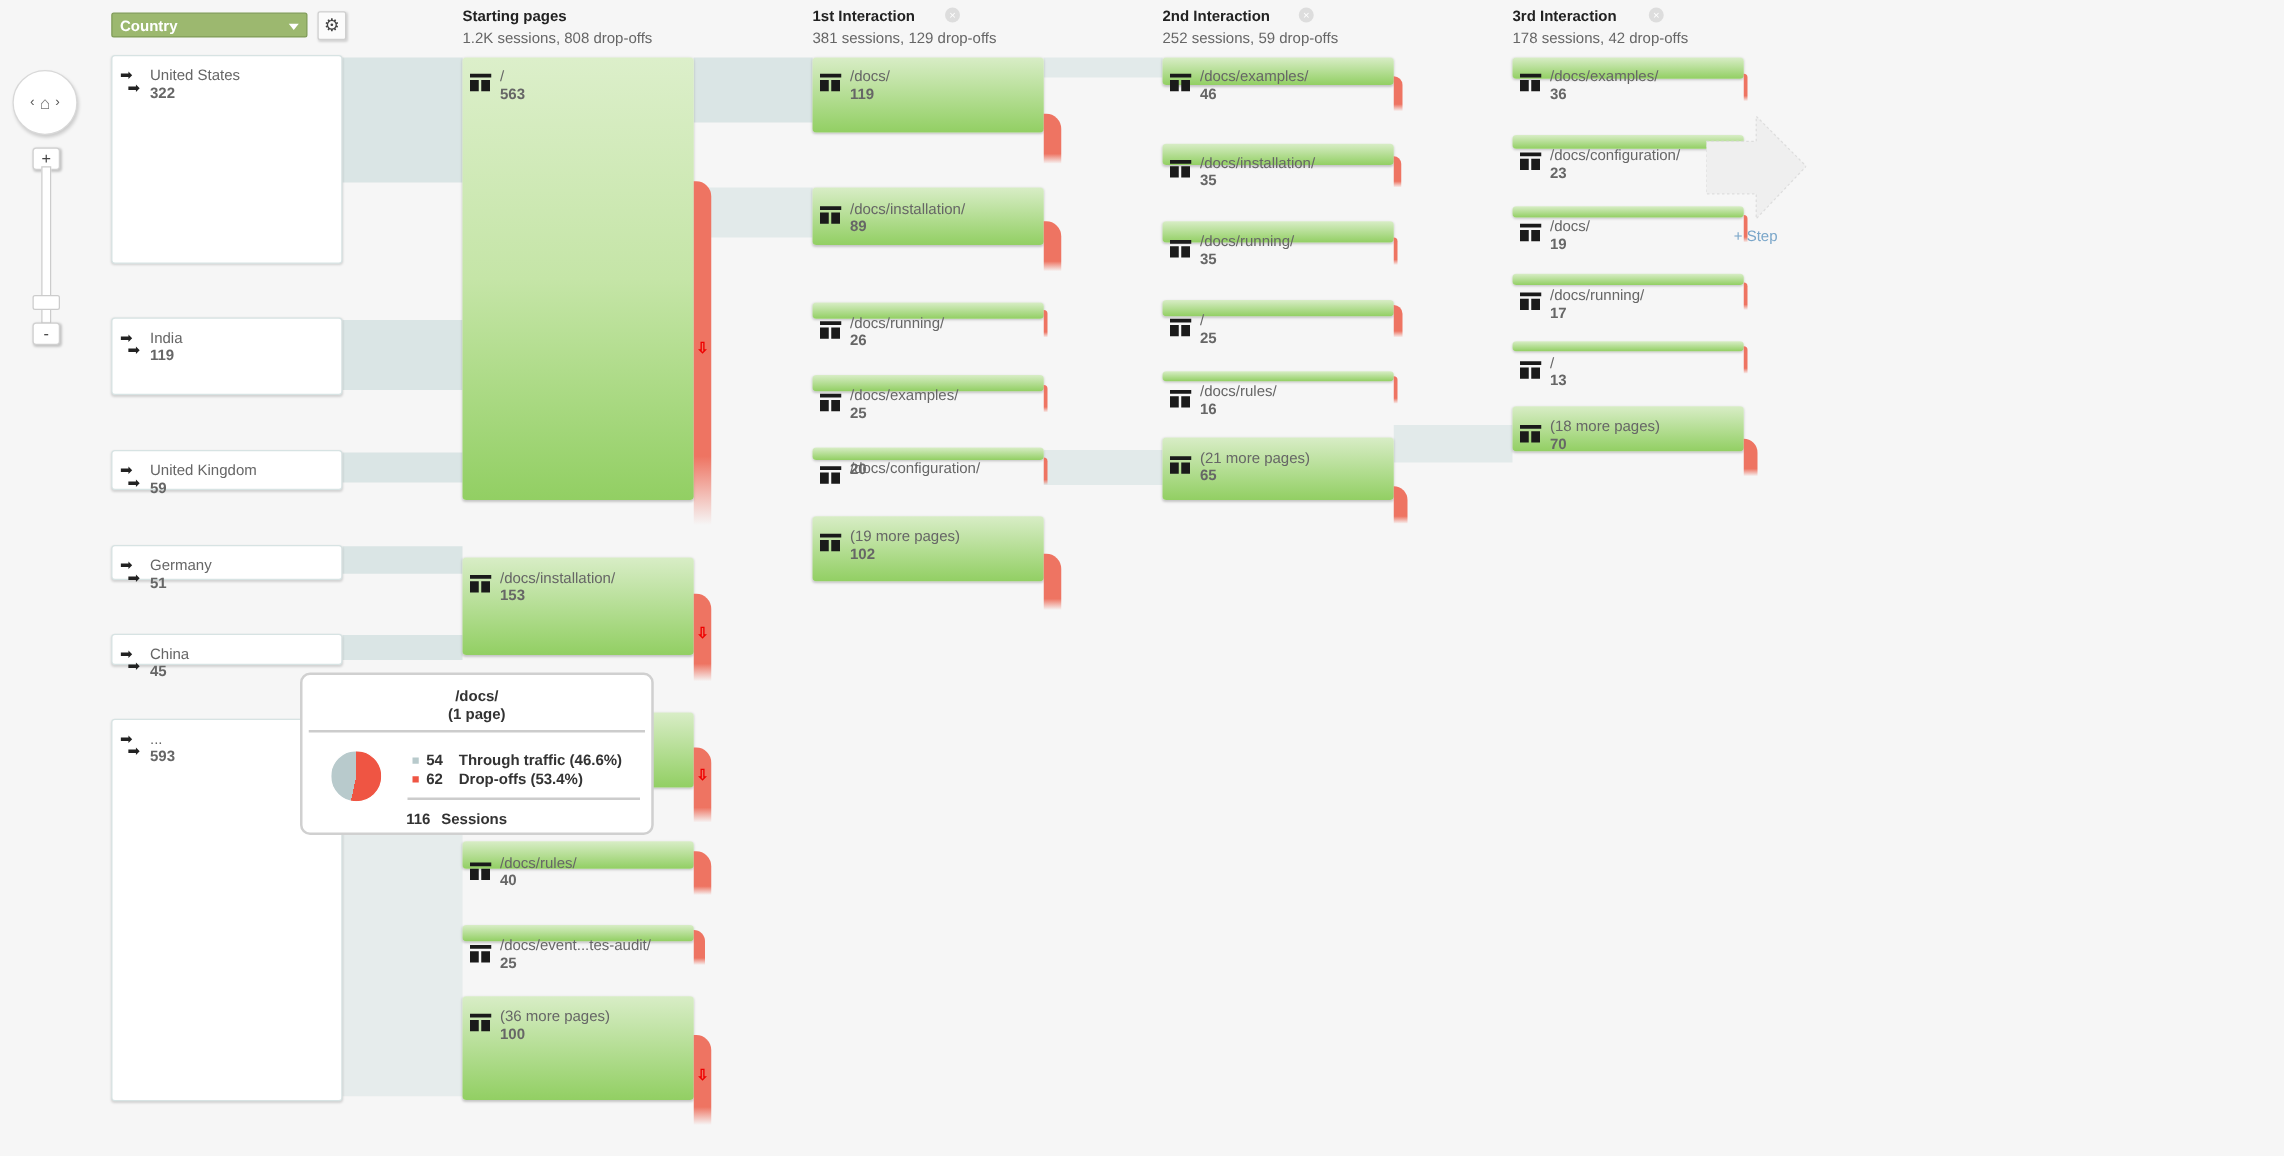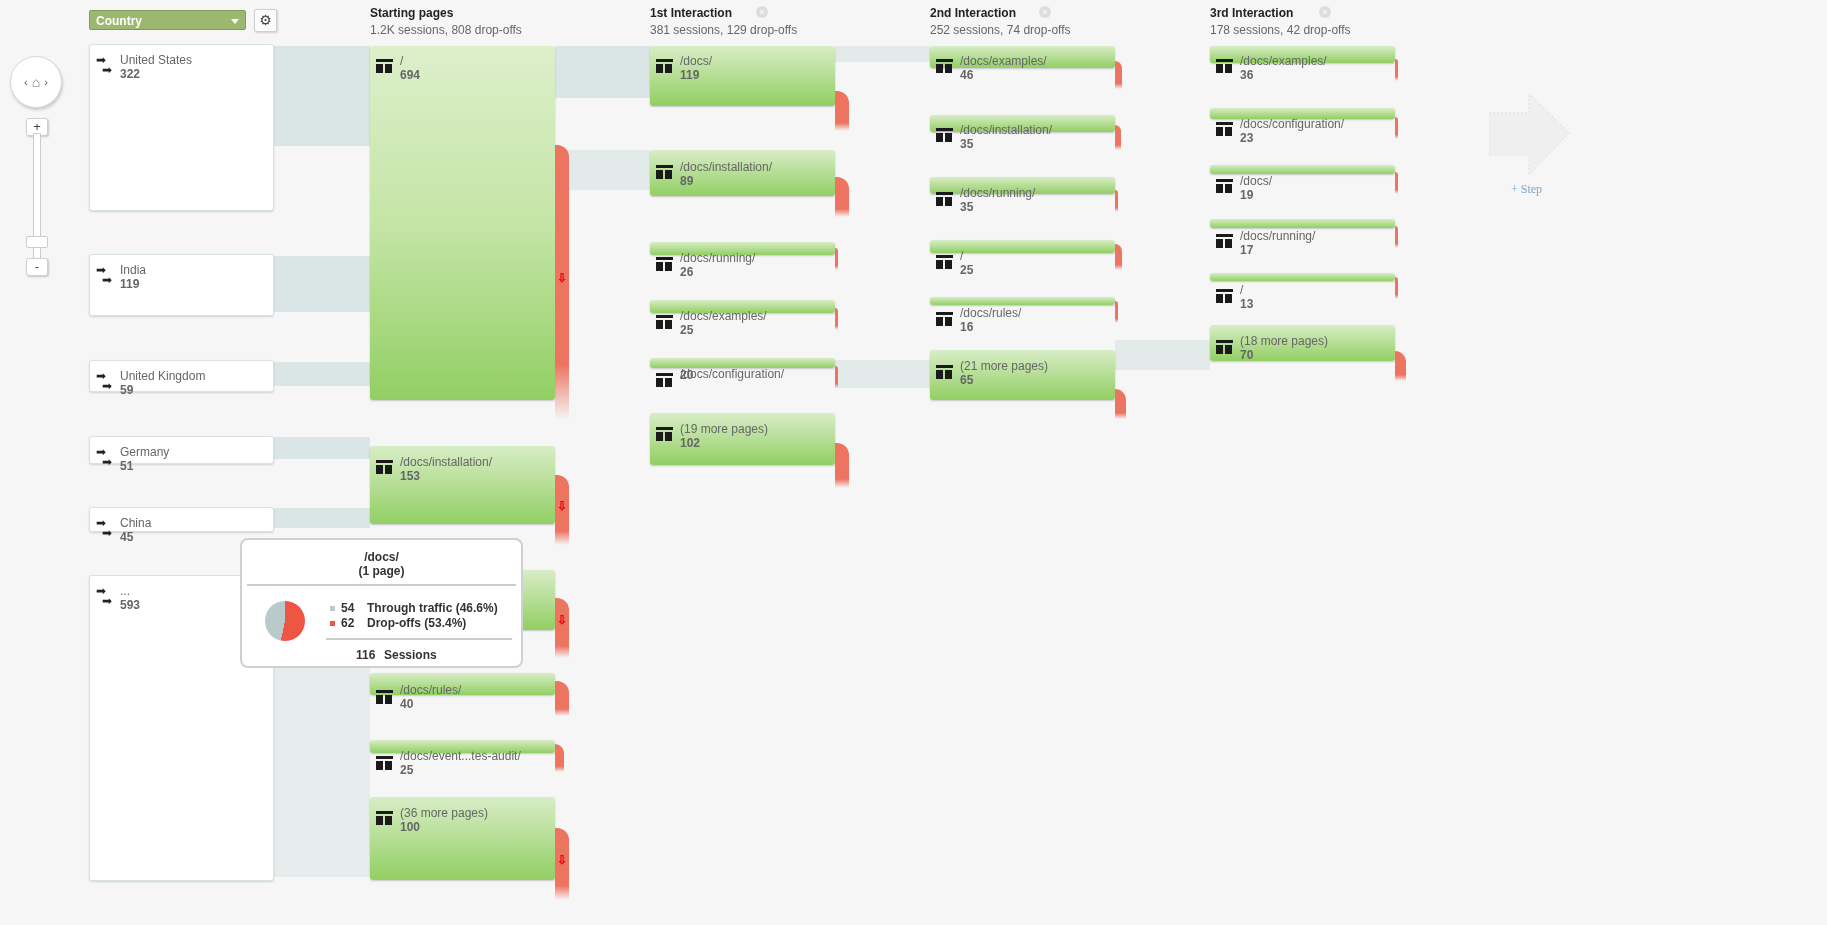--- a/index.html
+++ b/index.html
@@ -72,21 +72,21 @@
     border:2px solid #d0d0d0; border-radius:8px; box-sizing:border-box;
   }
   .tooltip .t1, .tooltip .t2 { text-align:center; font-size:12px; font-weight:bold; color:#333; }
   .tooltip .t1 { margin-top:10px; }
   .tooltip hr { border:none; border-top:2px solid #ccc; margin:6px 5px; }
   .tooltip .row { position:absolute; left:88px; font-size:12px; font-weight:bold; color:#333; }
   .tooltip .sw { display:inline-block; width:5px; height:5px; margin-right:6px; vertical-align:middle; }
   .tooltip .num { display:inline-block; width:26px; }
   .pie { position:absolute; left:22px; top:60px; width:40px; height:40px; border-radius:50%;
     background:conic-gradient(#ef5543 0 53.4%, #b8cacc 53.4% 100%); border:1px solid #fff; }
-  .addstep { position:absolute; left:1489px; top:93px; width:80px; height:95px;font-family:Liberation Serif, serif; }
+  .addstep { position:absolute; left:1365px; top:93px; width:80px; height:95px; }
   .addstep .label { position:absolute; left:22px; top:89px; font-size:12px; color:#7aa6c9; white-space:nowrap; }
 </style>
 </head>
 <body>
 
 <div class="nav-circle">
   <span>‹</span>
   <span class="home">⌂</span>
   <span>›</span>
 </div>
@@ -105,21 +105,21 @@
   <div class="title">Starting pages</div>
   <div class="sub">1.2K sessions, 808 drop-offs</div>
 </div>
 <div class="col-head" style="left:650px">
   <div class="title">1st Interaction</div>
   <div class="sub">381 sessions, 129 drop-offs</div>
   <div class="close" style="left:106px">×</div>
 </div>
 <div class="col-head" style="left:930px">
   <div class="title">2nd Interaction</div>
-  <div class="sub">252 sessions, 74 drop-offs</div>
+  <div class="sub">252 sessions, 59 drop-offs</div>
   <div class="close" style="left:109px">×</div>
 </div>
 <div class="col-head" style="left:1210px">
   <div class="title">3rd Interaction</div>
   <div class="sub">178 sessions, 42 drop-offs</div>
   <div class="close" style="left:109px">×</div>
 </div>
 
 <div class="flow" style="left:274px;top:46px;width:96px;height:100px;"></div>
 <div class="flow" style="left:274px;top:256px;width:96px;height:56px;"></div>
@@ -178,21 +178,21 @@
       <span>➡</span>
       <span class="b">➡</span>
     </div>
   <div class="name">...</div>
   <div class="val">593</div>
 </div>
 
 <div class="page big" style="left:370px;top:46px;height:354px"></div>
 <div class="pg-icon" style="left:376px;top:59px"></div>
 <div class="page-label" style="left:400px;top:54px">/</div>
-<div class="page-val" style="left:400px;top:68px">694</div>
+<div class="page-val" style="left:400px;top:68px">563</div>
 <div class="drop" style="left:555px;top:145px;height:275px">
     <span class="drop-arrow" style="top:126px">⇩</span>
   </div>
 
 <div class="page" style="left:370px;top:446px;height:78px"></div>
 <div class="pg-icon" style="left:376px;top:460px"></div>
 <div class="page-label" style="left:400px;top:455px">/docs/installation/</div>
 <div class="page-val" style="left:400px;top:469px">153</div>
 <div class="drop" style="left:555px;top:475px;height:70px">
     <span class="drop-arrow" style="top:24px">⇩</span>
@@ -343,16 +343,16 @@
   <div class="t2">(1 page)</div>
   <hr>
   <div class="pie"></div>
   <div class="row" style="top:61px">
     <span class="sw" style="background:#b8cacc"></span><span class="num">54</span><span>Through traffic (46.6%)</span>
   </div>
   <div class="row" style="top:76px">
     <span class="sw" style="background:#ef5543"></span><span class="num">62</span><span>Drop-offs (53.4%)</span>
   </div>
   <div class="abs" style="left:84px;top:98px;width:186px;border-top:2px solid #ccc"></div>
-  <div class="row" style="top:108px;left:114px">
+  <div class="row" style="top:108px;left:83px">
     <span class="num" style="width:28px">116</span><span>Sessions</span>
   </div>
 </div>
 
 </body></html>

